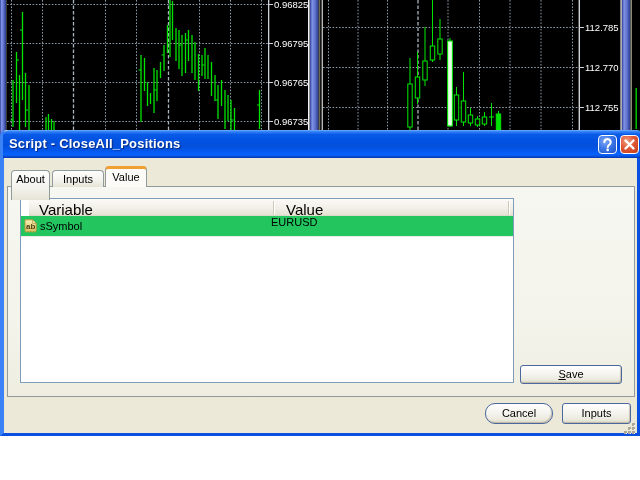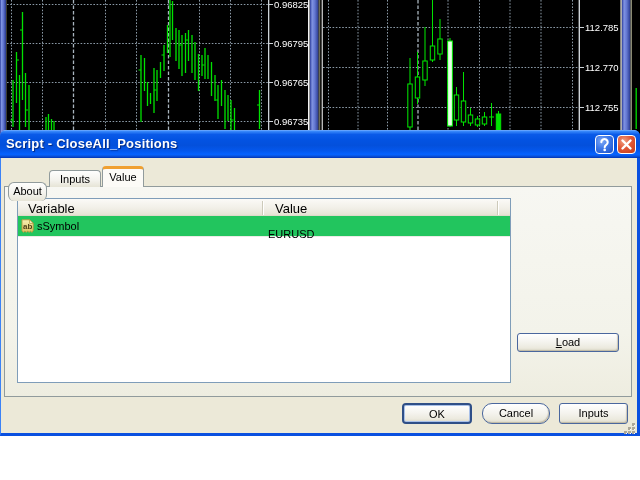--- a/index.html
+++ b/index.html
@@ -1,52 +1,52 @@
 <!DOCTYPE html>
 <html><head>
 <meta charset="utf-8">
 <style>
 html,body{margin:0;padding:0;width:640px;height:480px;background:#fff;overflow:hidden;
  font-family:"Liberation Sans",sans-serif;}
 #stage{position:absolute;left:0;top:0;width:640px;height:480px;}
 #charts{position:absolute;left:0;top:0;width:640px;height:136px;}
 
 #dlg{position:absolute;left:0;top:130px;width:640px;height:306px;box-sizing:border-box;
- border-left:1px solid #3b82f6;border-right:3px solid #0a50e0;border-bottom:3px solid #0a50e0;
+ border-left:4px solid #3b82f6;border-right:3px solid #0a50e0;border-bottom:3px solid #0a50e0;
  border-radius:6px 6px 0 0;background:#ece9d8;}
 #titlebar{position:absolute;left:-1px;top:0;width:640px;height:28px;border-radius:6px 6px 0 0;
  background:linear-gradient(180deg,#7ab1ff 0%,#3687fa 5%,#0a5ae8 16%,#0353e2 34%,#0350dc 55%,#0457ec 74%,#0663ff 87%,#0a55e0 93%,#0233b4 100%);}
 #titletext{position:absolute;left:5px;top:6px;font-size:13px;font-weight:bold;color:#fff;
  text-shadow:1px 1px 1px rgba(0,20,80,.7);letter-spacing:.2px;}
 .capbtn{position:absolute;top:5px;width:19px;height:19px;box-sizing:border-box;
  border:1px solid #fff;border-radius:4px;}
 #helpbtn{left:594px;background:radial-gradient(circle at 35% 30%,#7fa9f5 0%,#3e78e8 45%,#1c50c8 100%);}
 #closebtn{left:616px;background:radial-gradient(circle at 35% 30%,#f0a183 0%,#e15837 45%,#c23a16 100%);}
 
 
 .tab{position:absolute;box-sizing:border-box;border:1px solid #919b9c;border-bottom:none;
  border-radius:4px 4px 0 0;background:linear-gradient(#fefefd,#f3f2ec 60%,#e6e4d6);
  font-size:11px;color:#000;text-align:center;z-index:2;}
-.tab.t1{left:7px;top:52px;width:39px;height:19px;line-height:16px;border-radius:6px;}
+.tab.t1{left:7px;top:40px;width:39px;height:30px;line-height:16px;}
 .tab.t2{left:48px;top:40px;width:52px;height:17px;line-height:16px;}
 .tab.t3{left:101px;top:36px;width:42px;height:21px;line-height:20px;z-index:4;
  background:#fcfbf7;border-top:3px solid #f0a030;line-height:16px;}
 #pane{position:absolute;left:3px;top:56px;width:628px;height:211px;box-sizing:border-box;
  border:1px solid #919b9c;background:linear-gradient(180deg,#f7f7f2,#f3f3ea 70%,#eeede0 100%);z-index:1;}
 
 #lv{position:absolute;left:12px;top:11px;width:494px;height:185px;box-sizing:border-box;
  border:1px solid #7f9db9;background:#fff;overflow:hidden;}
-#lvhead{position:absolute;left:0;top:0;width:100%;height:17px;
+#lvhead{position:absolute;left:8px;top:0;width:100%;height:17px;
  background:linear-gradient(#fbfaf7,#f1efe7 55%,#e8e5d7 90%,#dad6c5 100%);
- border-bottom:1px solid #d5d2c4;font-size:13px;color:#000;}
+ border-bottom:1px solid #d5d2c4;font-size:15px;color:#000;}
 .hsep{position:absolute;top:2px;width:1px;height:14px;background:#cdcaba;box-shadow:1px 0 0 #fff;}
 .row{position:absolute;left:0;width:100%;height:20px;font-size:11px;color:#000;border-bottom:1px solid #ebebe6;}
 .rowicon{position:absolute;left:3px;top:3px;}
 .rname{position:absolute;left:19px;top:4px;}
-.rval{position:absolute;left:250px;top:12px;}
+.rval{position:absolute;left:250px;top:0;}
 
 .xpbtn{position:absolute;box-sizing:border-box;border:1px solid #4a679e;border-radius:3px;
  background:linear-gradient(180deg,#ffffff 0%,#f5f4ef 45%,#eceadf 80%,#dedbcb 100%);
  box-shadow:inset -1px -1px 1px rgba(150,140,110,.45);
  font-size:11px;color:#000;text-align:center;}
 #bload{left:512px;top:146px;width:102px;height:19px;line-height:17px;}
 #bsave{left:512px;top:178px;width:102px;height:19px;line-height:17px;}
 #bok{left:401px;top:273px;width:70px;height:21px;line-height:18px;border:2px solid #2f4f87;border-radius:4px;
  box-shadow:inset 0 0 0 1px #a8c0e8;}
 #bcancel{left:481px;top:273px;width:68px;height:21px;line-height:19px;border-radius:10px;}
@@ -176,23 +176,22 @@
                 </linearGradient>
               </defs>
           <path d="M1 0.8 H8.6 L12.2 4.4 V11.6 L10.9 13.4 L9.5 12 L8.1 13.4 L6.7 12 L5.3 13.4 L3.9 12 L2.5 13.4 L1 11.8 Z" fill="url(#gy)" stroke="#b49a3c" stroke-width="0.9"></path>
           <path d="M8.6 0.8 L12.2 4.4 H8.6 Z" fill="#fcf8dc" stroke="#b49a3c" stroke-width="0.8"></path>
           <text x="2" y="10" font-size="8" font-weight="bold" fill="#504018" font-family="Liberation Sans, sans-serif">ab</text>
         </svg>
         <span class="rname">sSymbol</span>
             <span class="rval">EURUSD</span>
       </div>
     </div>
-    <div class="xpbtn" id="bload"><u>L</u>oad</div>
+    <div class="xpbtn" id="bsave"><u>S</u>ave</div>
   </div>
-  <div class="xpbtn" id="bok">OK</div>
   <div class="xpbtn" id="bcancel">Cancel</div>
   <div class="xpbtn" id="breset">Inputs</div>
   <div id="grip"><svg width="12" height="12">
           <g fill="#aca899">
             <rect x="8" y="0" width="3" height="3"></rect>
             <rect x="8" y="4" width="3" height="3"></rect>
             <rect x="4" y="4" width="3" height="3"></rect>
             <rect x="8" y="8" width="3" height="3"></rect>
             <rect x="4" y="8" width="3" height="3"></rect>
             <rect x="0" y="8" width="3" height="3"></rect>

